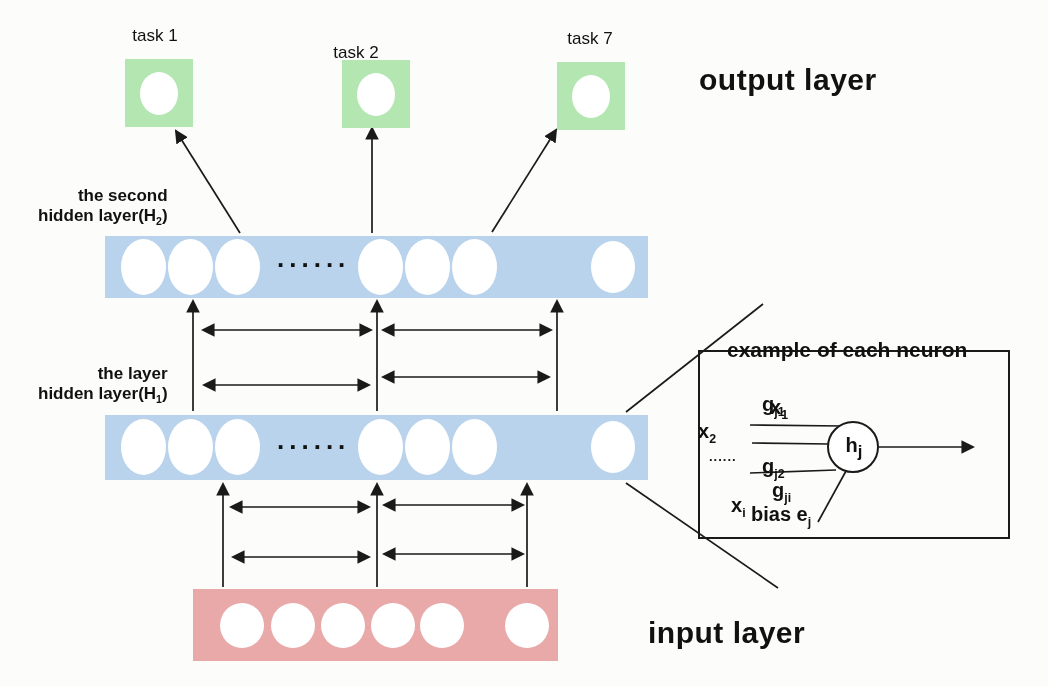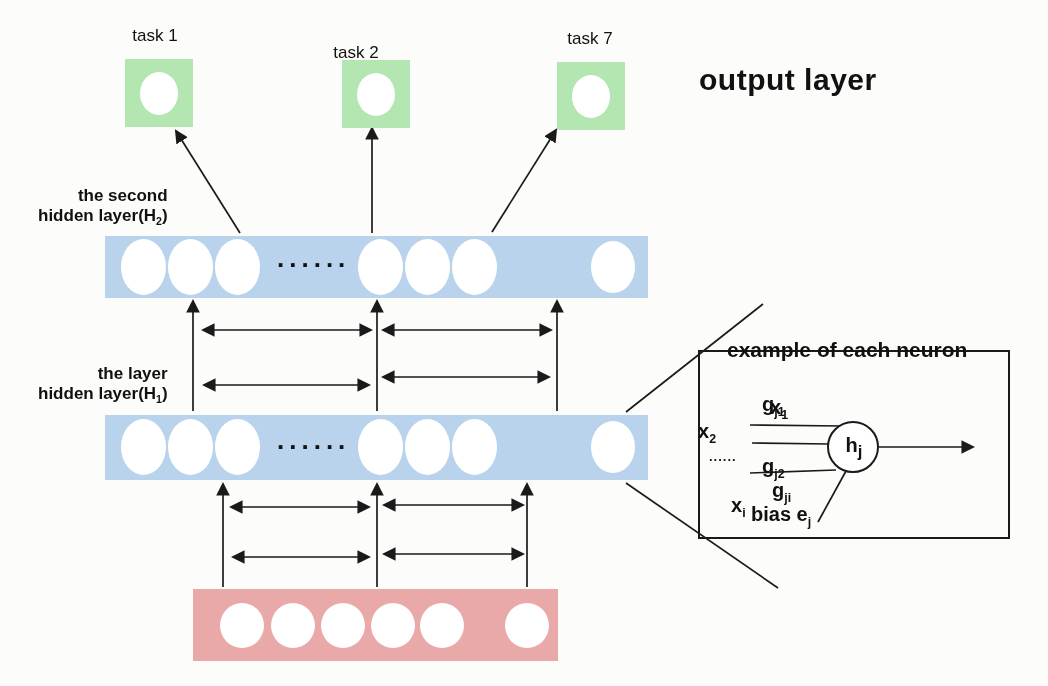--- a/index.html
+++ b/index.html
@@ -126,20 +126,21 @@
 
   <div class="bar bar-pink" style="left:193px;top:589px;width:365px;height:72px;">
     <div class="node" style="left:27px;top:14px;width:44px;height:45px;"></div>
     <div class="node" style="left:78px;top:14px;width:44px;height:45px;"></div>
     <div class="node" style="left:128px;top:14px;width:44px;height:45px;"></div>
     <div class="node" style="left:178px;top:14px;width:44px;height:45px;"></div>
     <div class="node" style="left:227px;top:14px;width:44px;height:45px;"></div>
     <div class="node" style="left:312px;top:14px;width:44px;height:45px;"></div>
   </div>
 
+  <div class="big-label" style="left:648px;top:616px;">input layer</div>
 
   <div class="ins ins-title" style="left:727px;top:338px;">example of each neuron</div>
 
   <div class="ins ins-var" style="left:729px;top:396px;margin-left:41px;"><span>x</span><sub>1</sub></div>
   <div class="ins ins-var" style="left:762px;top:393px;"><span>g</span><sub>j1</sub></div>
   <div class="ins ins-var" style="left:698px;top:420px;"><span>x</span><sub>2</sub></div>
   <div class="ins ins-dots" style="left:709px;top:449px;">......</div>
   <div class="ins ins-var" style="left:762px;top:429px;margin-top:26px;"><span>g</span><sub>j2</sub></div>
   <div class="ins ins-var" style="left:731px;top:462px;margin-top:32px;"><span>x</span><sub>i</sub></div>
   <div class="ins ins-var" style="left:772px;top:479px;"><span>g</span><sub>ji</sub></div>

